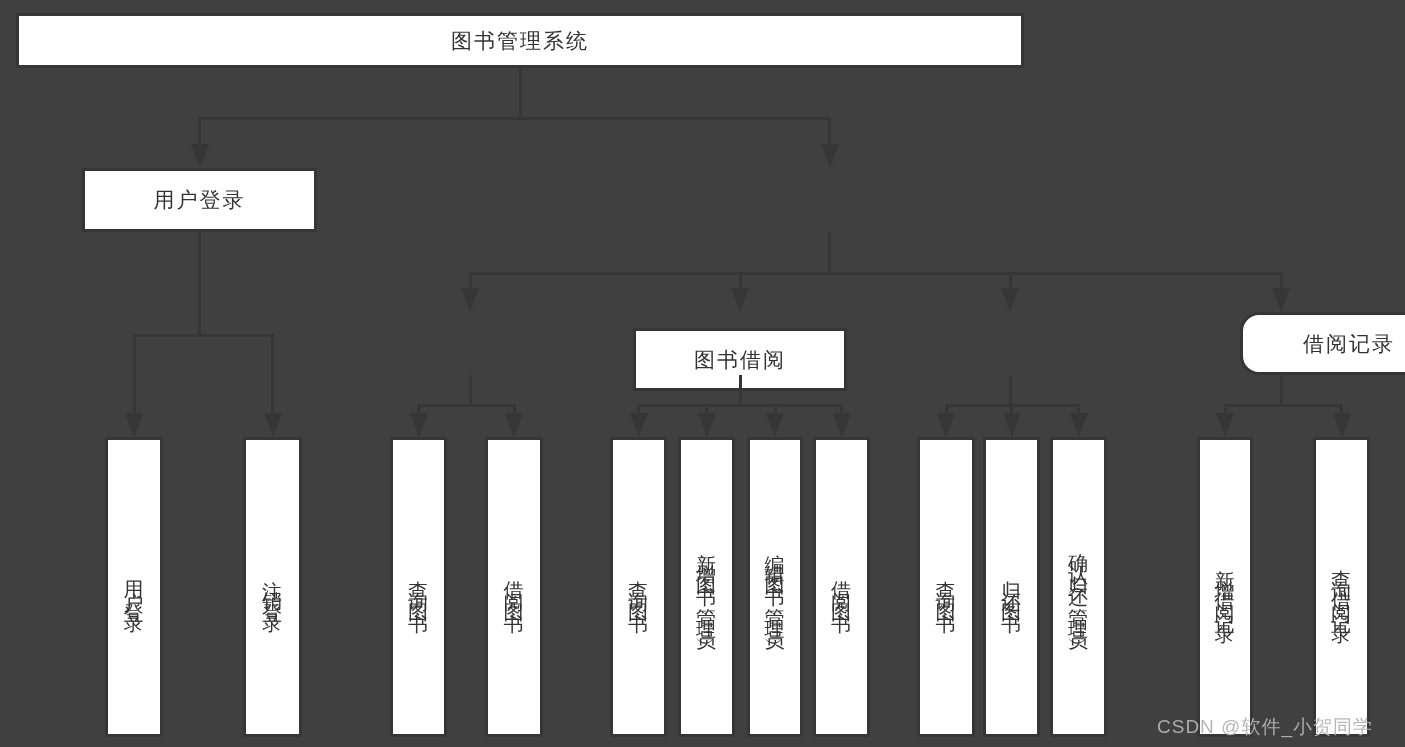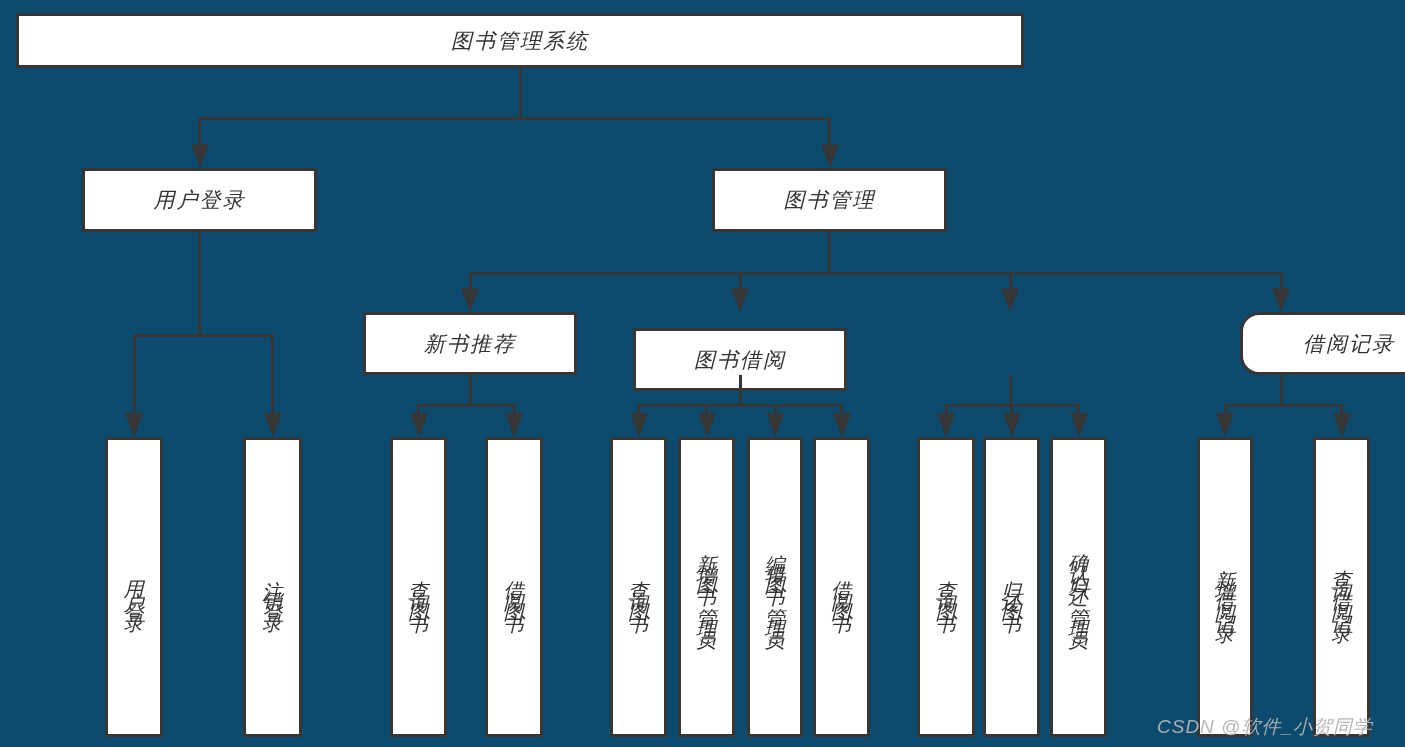--- a/index.html
+++ b/index.html
@@ -2,23 +2,22 @@
 <html><head>
 <meta charset="utf-8">
 <style>
   * { margin: 0; padding: 0; box-sizing: border-box; }
   html, body { background: #ffffff; }
   body { font-family: "Liberation Sans", "DejaVu Sans", sans-serif; }
   .canvas {
     position: relative;
     width: 1405px;
     height: 747px;
-    background: #0c4a6e;
+    background: #404040;
     overflow: hidden;
-    font-style: italic;
   }
   .box {
     position: absolute;
     border: 3px solid #363636;
     background: #ffffff;
     display: flex;
     align-items: center;
     justify-content: center;
     color: #333333;
     font-size: 21px;
@@ -68,45 +67,39 @@
   <div class="vline" style="left:518.5px; top:68px; height:50px;"></div>
   <div class="hline" style="left:198px; top:116.5px; width:633px;"></div>
   <div class="vline" style="left:198px; top:116.5px; height:28px;"></div>
   <div class="arrow" style="left:190.5px; top:144px;"></div>
   <div class="vline" style="left:828px; top:116.5px; height:28px;"></div>
   <div class="arrow" style="left:820.5px; top:144px;"></div>
 
   <div class="box" style="left:82px; top:168px; width:235px; height:64px;">
     <span>用户登录</span>
   </div>
-  <div class="box" style="left:712px; top:168px; width:235px; height:64px;">
-    <span>图书管理</span>
-  </div>
 
   <div class="vline" style="left:198px; top:232px; height:104px;"></div>
   <div class="hline" style="left:132.5px; top:333.5px; width:141.5px;"></div>
   <div class="vline" style="left:132.5px; top:333.5px; height:80px;"></div>
   <div class="arrow" style="left:125px; top:413px;"></div>
   <div class="vline" style="left:271px; top:333.5px; height:80px;"></div>
   <div class="arrow" style="left:263.5px; top:413px;"></div>
 
   <div class="vline" style="left:828px; top:232px; height:41px;"></div>
   <div class="hline" style="left:468.5px; top:271.5px; width:814px;"></div>
   <div class="vline" style="left:468.5px; top:271.5px; height:17px;"></div>
   <div class="arrow" style="left:461px; top:288px;"></div>
   <div class="vline" style="left:738.5px; top:271.5px; height:17px;"></div>
   <div class="arrow" style="left:731px; top:288px;"></div>
   <div class="vline" style="left:1008.5px; top:271.5px; height:17px;"></div>
   <div class="arrow" style="left:1001px; top:288px;"></div>
   <div class="vline" style="left:1279.5px; top:271.5px; height:17px;"></div>
   <div class="arrow" style="left:1272px; top:288px;"></div>
 
-  <div class="box" style="left:363px; top:312px; width:214px; height:63px;">
-    <span>新书推荐</span>
-  </div>
   <div class="box" style="left:633px; top:312px; width:214px; height:63px;margin-top:16px;">
     <span>图书借阅</span>
   </div>
   <div class="box" style="left:1240px; top:312px; width:218px; height:63px;border-radius:19px;">
     <span>借阅记录</span>
   </div>
 
   <div class="vline" style="left:468.5px; top:375px; height:30px;"></div>
   <div class="hline" style="left:417px; top:403.5px; width:98.5px;"></div>
   <div class="vline" style="left:417px; top:403.5px; height:10px;"></div>

